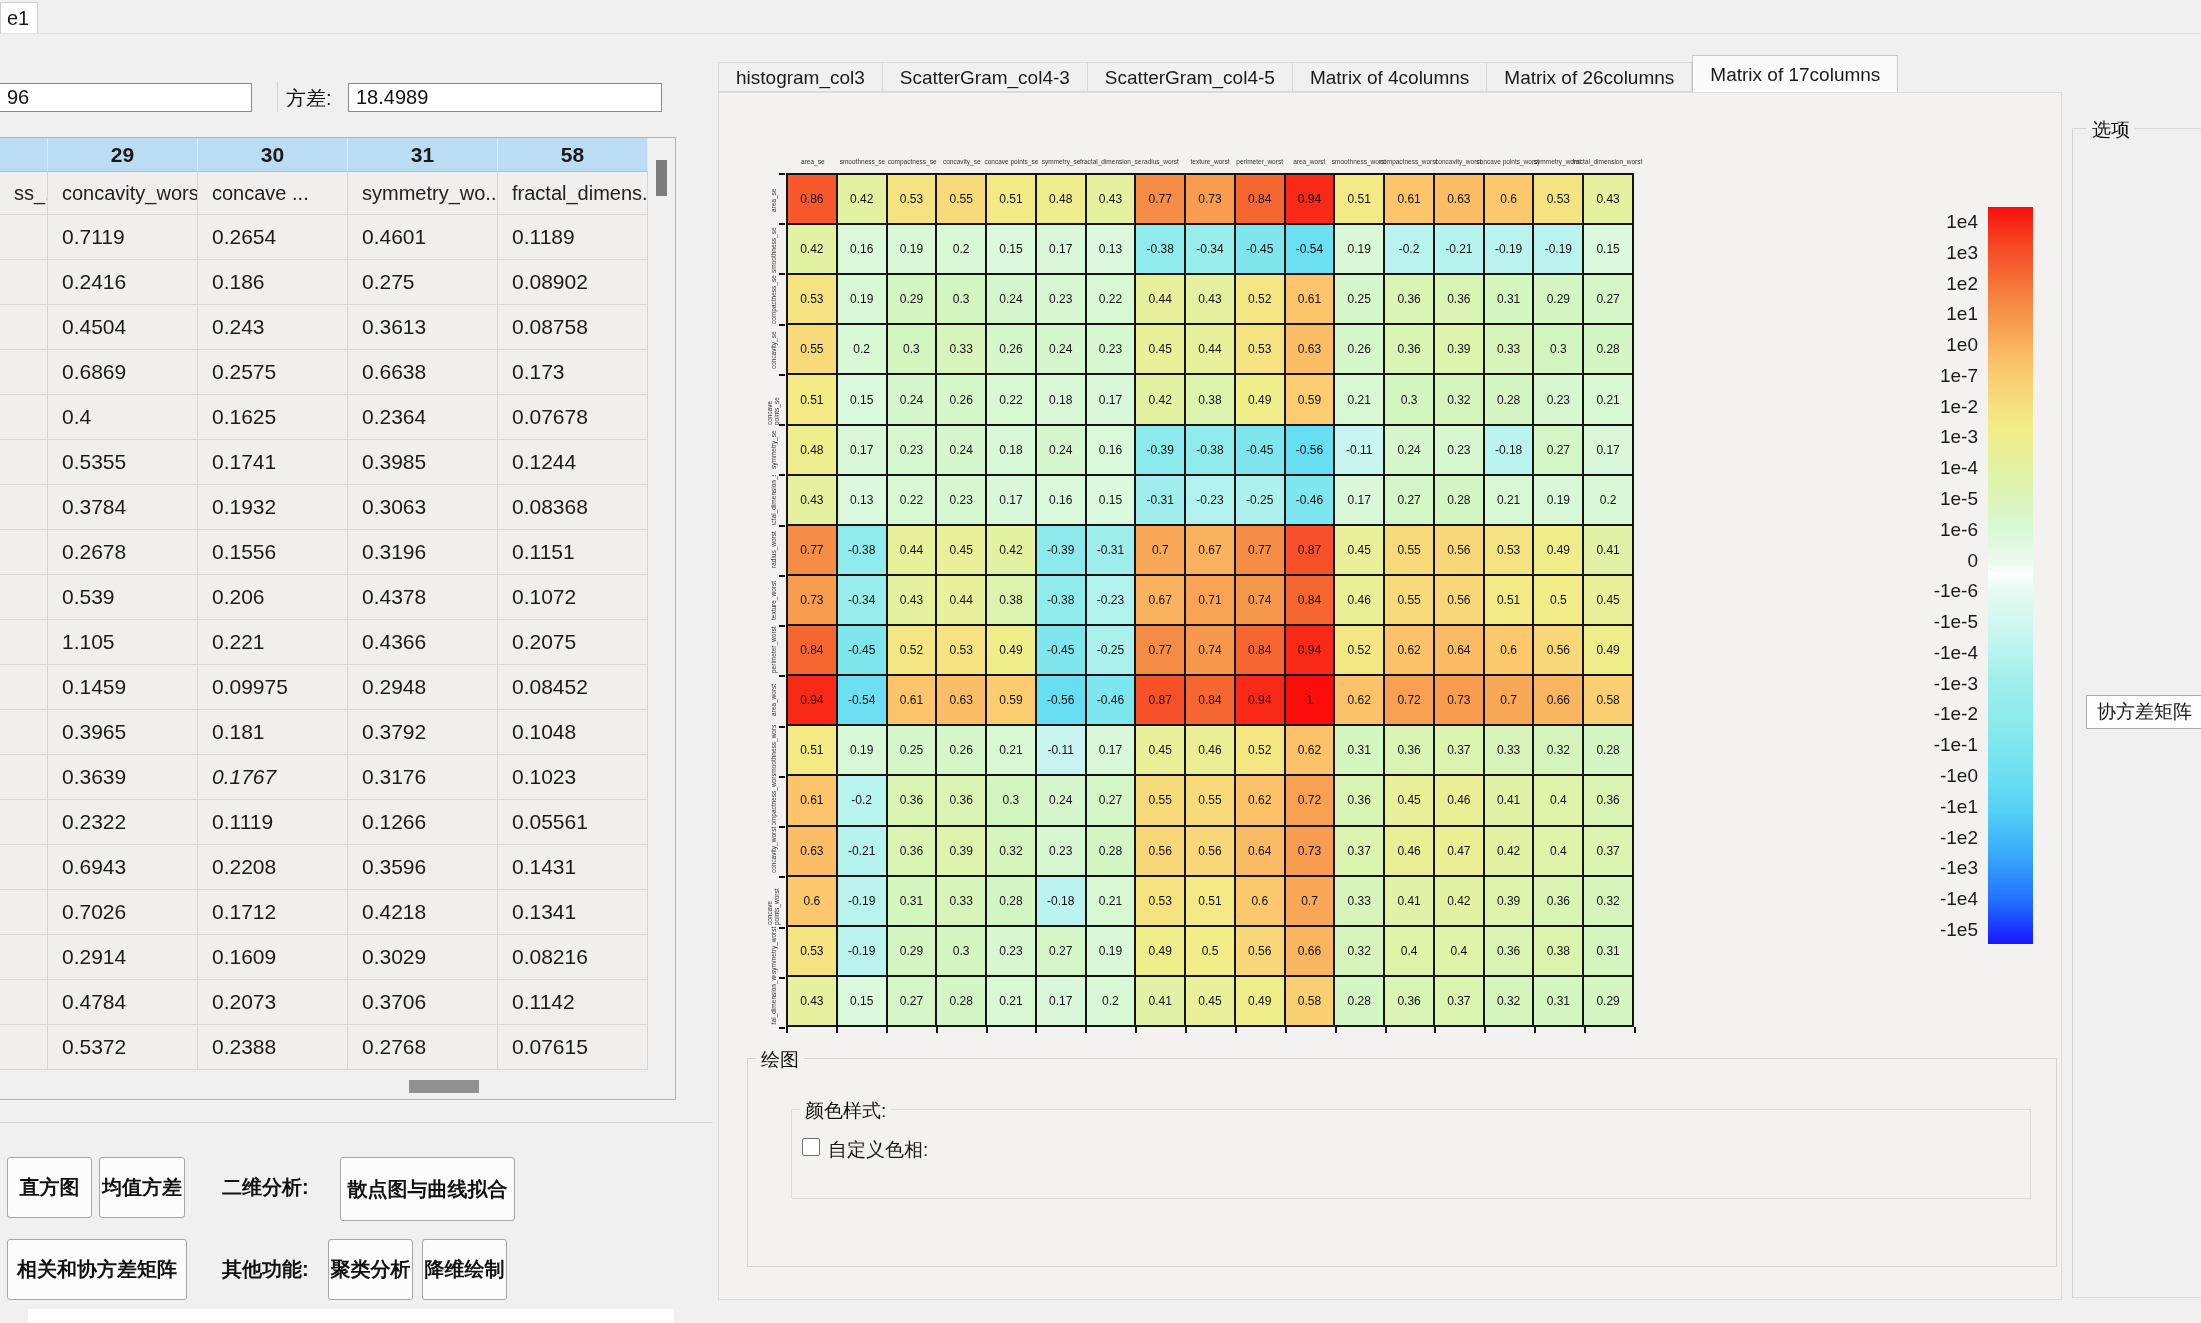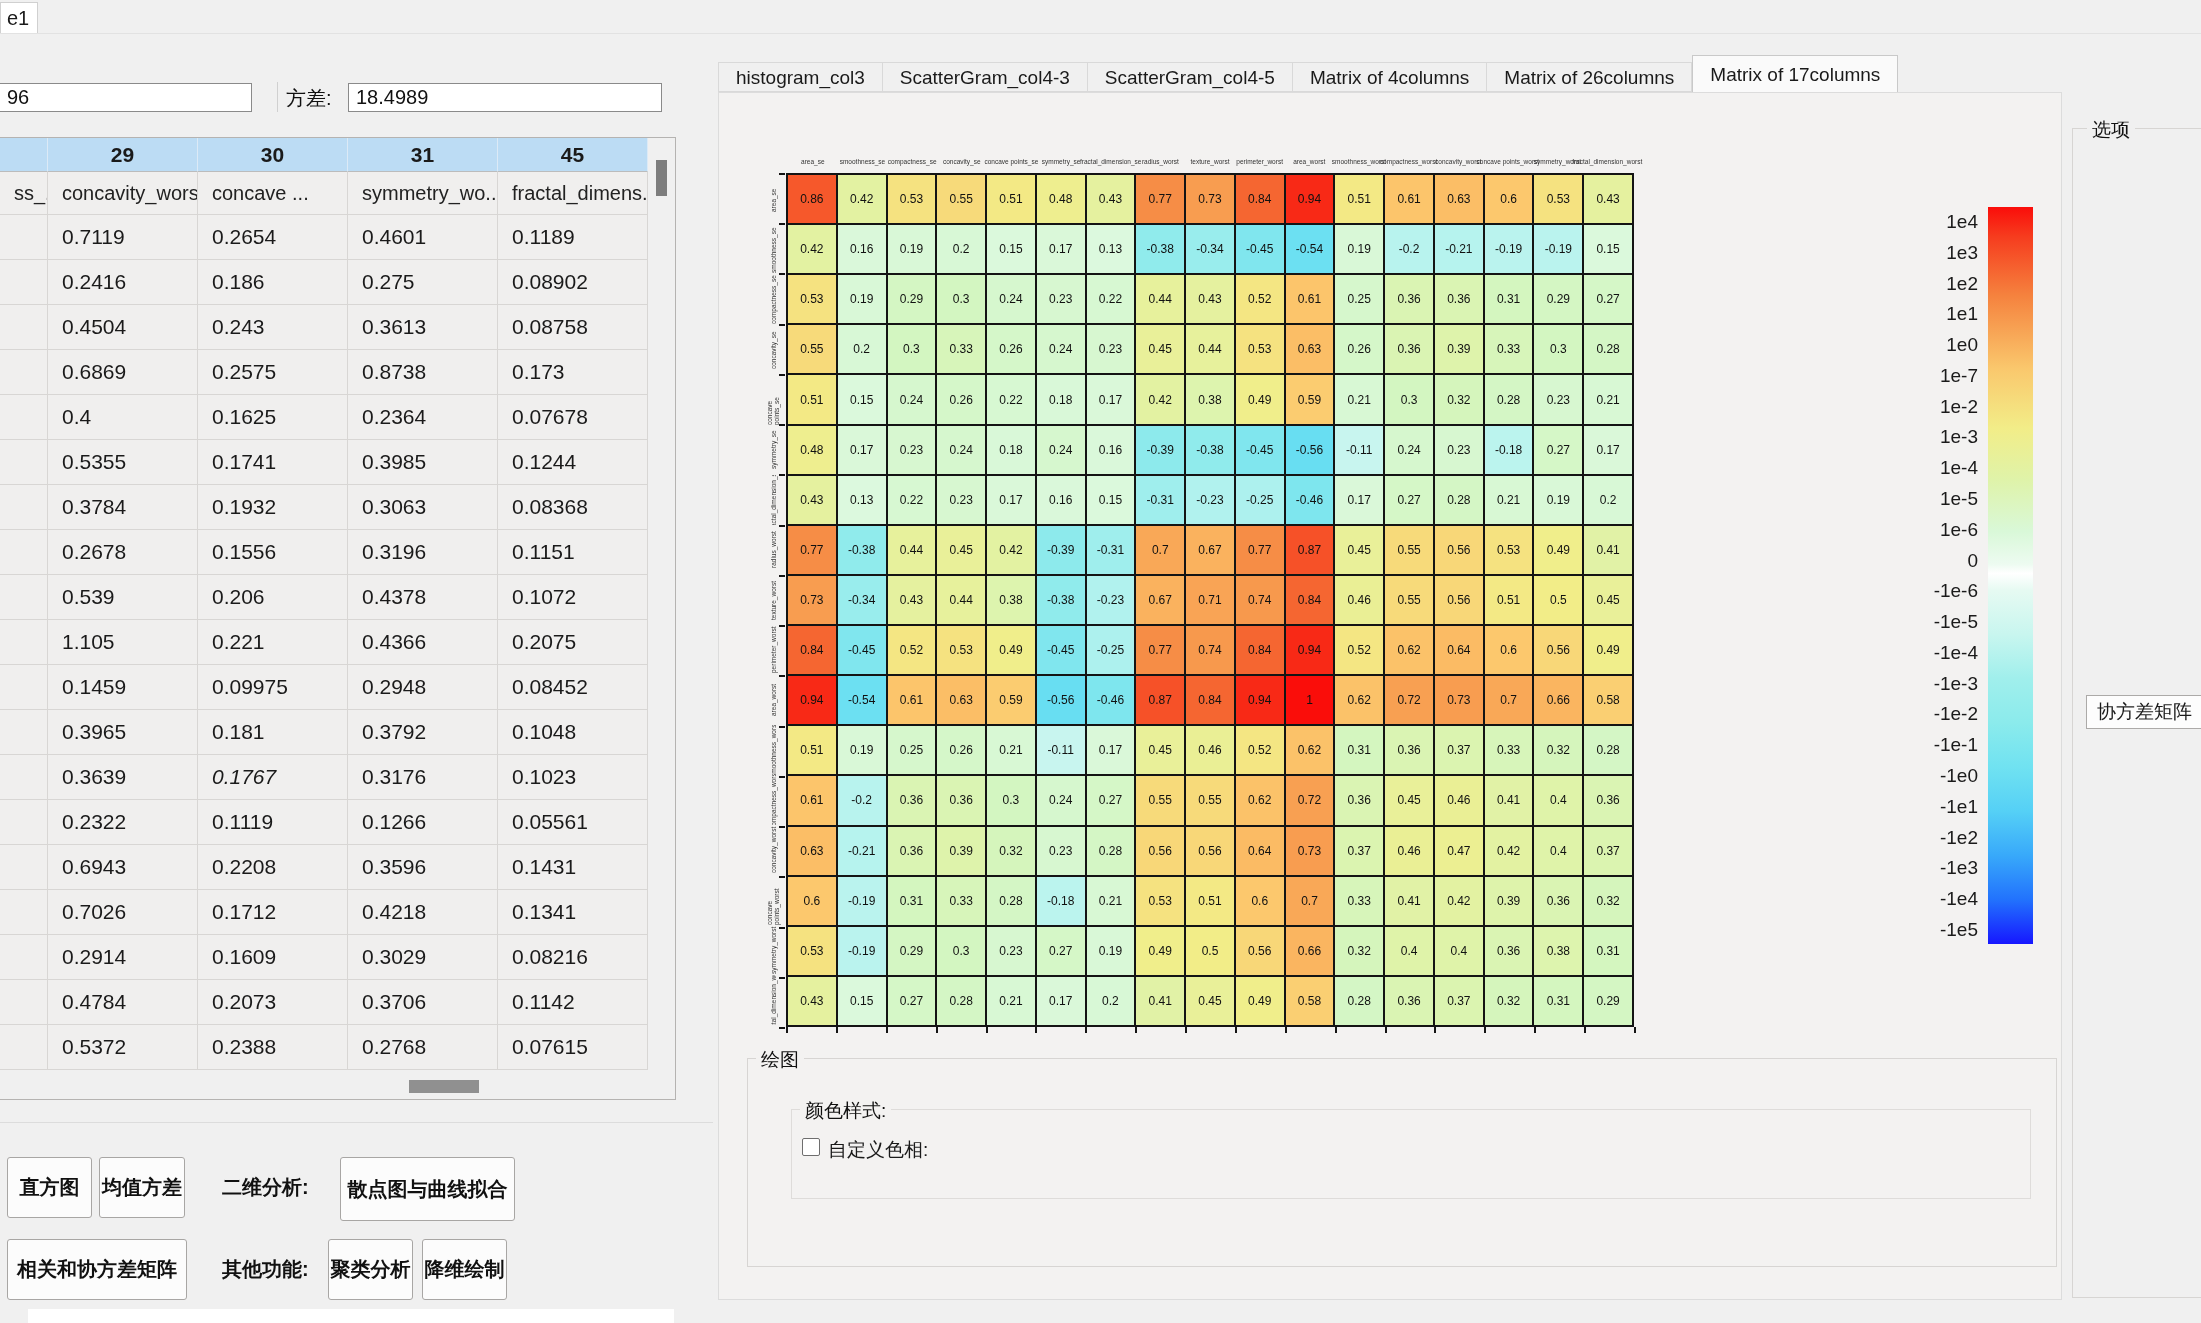--- a/index.html
+++ b/index.html
@@ -85,21 +85,21 @@
 <div class="abs flabel" style="left:286px;top:85px">方差:</div>
 <input class="abs tbox" style="left: 348px; top: 83px; width: 314px; height: 29px;" value="18.4989">
 
 <div class="abs ltpanel">
   <div id="ltable">
       <div class="trow">
         <div class="tcell hnum" style="width: 48px; height: 34px;"></div>
         <div class="tcell hnum" style="width: 150px; height: 34px;">29</div>
         <div class="tcell hnum" style="width: 150px; height: 34px;">30</div>
         <div class="tcell hnum" style="width: 150px; height: 34px;">31</div>
-        <div class="tcell hnum" style="width: 150px; height: 34px;">45</div>
+        <div class="tcell hnum" style="width: 150px; height: 34px;">58</div>
       </div>
       <div class="trow">
         <div class="tcell hname" style="width: 48px; height: 43px;">ss_...</div>
         <div class="tcell hname" style="width: 150px; height: 43px;">concavity_worst</div>
         <div class="tcell hname" style="width: 150px; height: 43px;">concave ...</div>
         <div class="tcell hname" style="width: 150px; height: 43px;">symmetry_wo...</div>
         <div class="tcell hname" style="width: 150px; height: 43px;">fractal_dimens...</div>
       </div>
       <div class="trow">
         <div class="tcell " style="width: 48px; height: 45px;"></div>
@@ -119,21 +119,21 @@
         <div class="tcell " style="width: 48px; height: 45px;"></div>
         <div class="tcell " style="width: 150px; height: 45px;">0.4504</div>
         <div class="tcell " style="width: 150px; height: 45px;">0.243</div>
         <div class="tcell " style="width: 150px; height: 45px;">0.3613</div>
         <div class="tcell " style="width: 150px; height: 45px;">0.08758</div>
       </div>
       <div class="trow">
         <div class="tcell " style="width: 48px; height: 45px;"></div>
         <div class="tcell " style="width: 150px; height: 45px;">0.6869</div>
         <div class="tcell " style="width: 150px; height: 45px;">0.2575</div>
-        <div class="tcell " style="width: 150px; height: 45px;">0.8738</div>
+        <div class="tcell " style="width: 150px; height: 45px;">0.6638</div>
         <div class="tcell " style="width: 150px; height: 45px;">0.173</div>
       </div>
       <div class="trow">
         <div class="tcell " style="width: 48px; height: 45px;"></div>
         <div class="tcell " style="width: 150px; height: 45px;">0.4</div>
         <div class="tcell " style="width: 150px; height: 45px;">0.1625</div>
         <div class="tcell " style="width: 150px; height: 45px;">0.2364</div>
         <div class="tcell " style="width: 150px; height: 45px;">0.07678</div>
       </div>
       <div class="trow">

